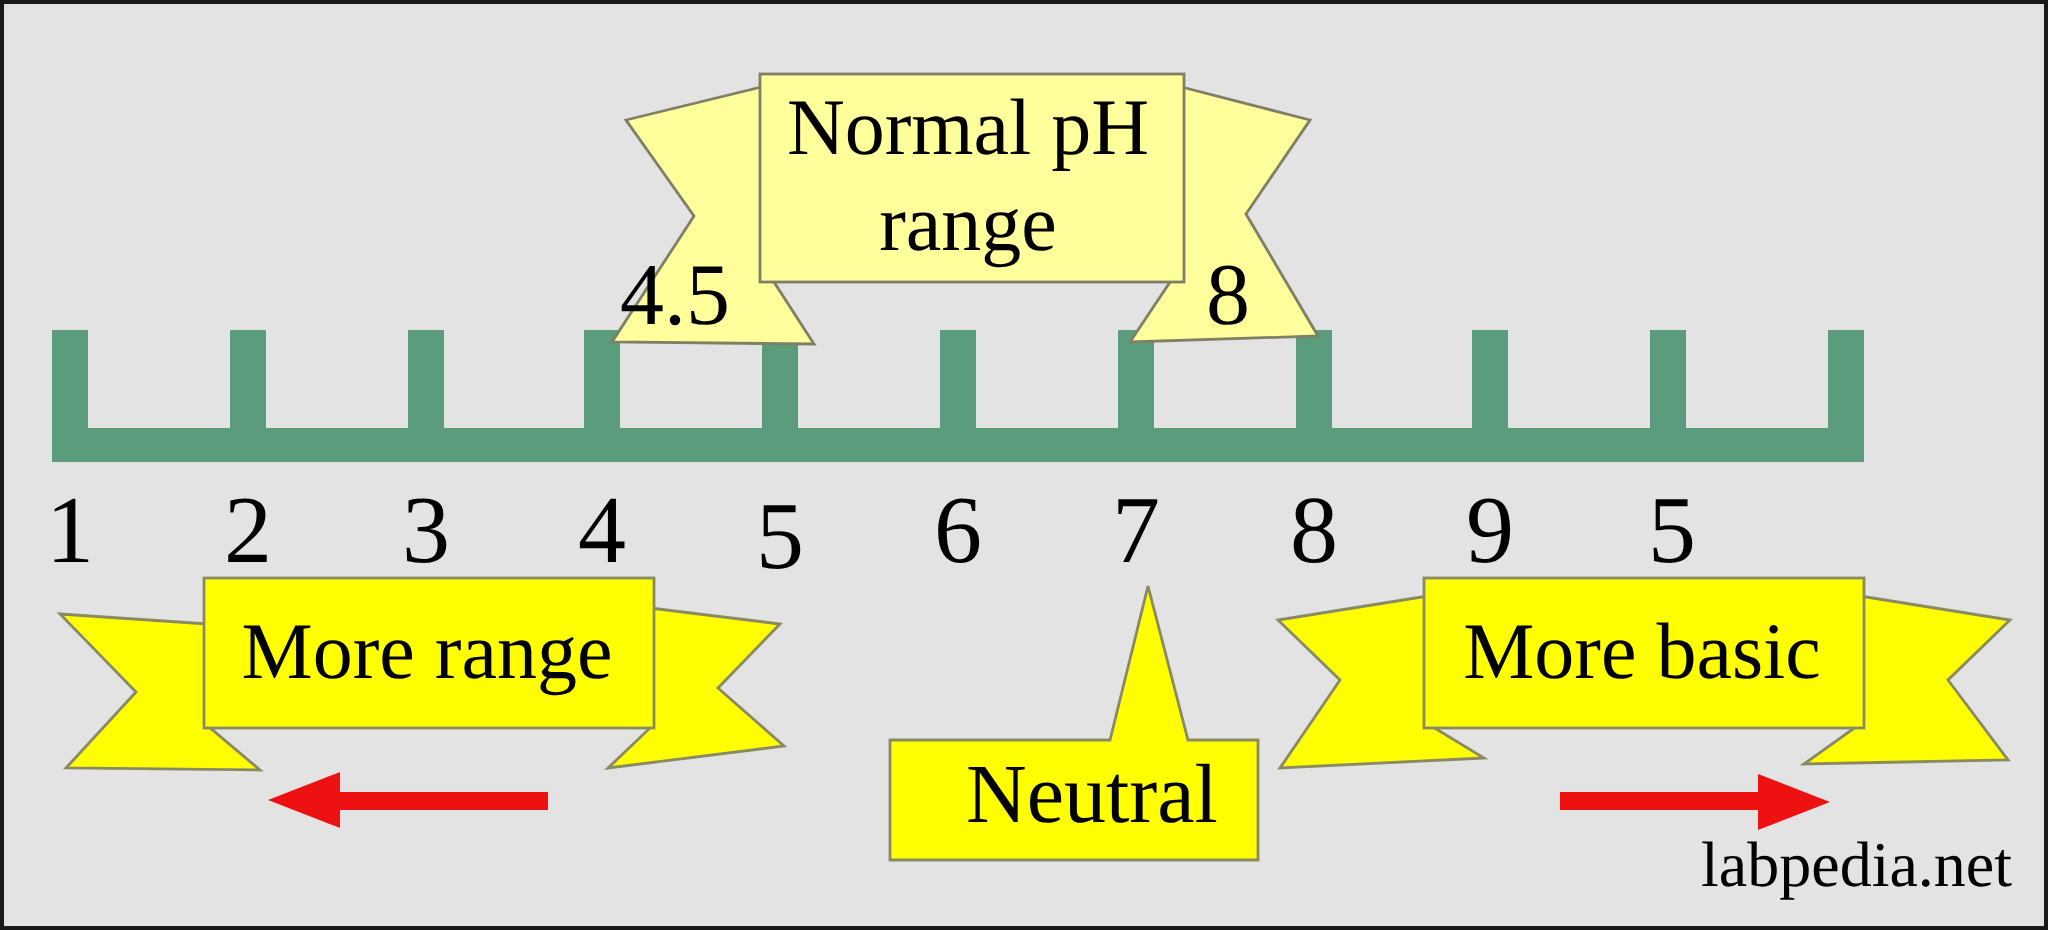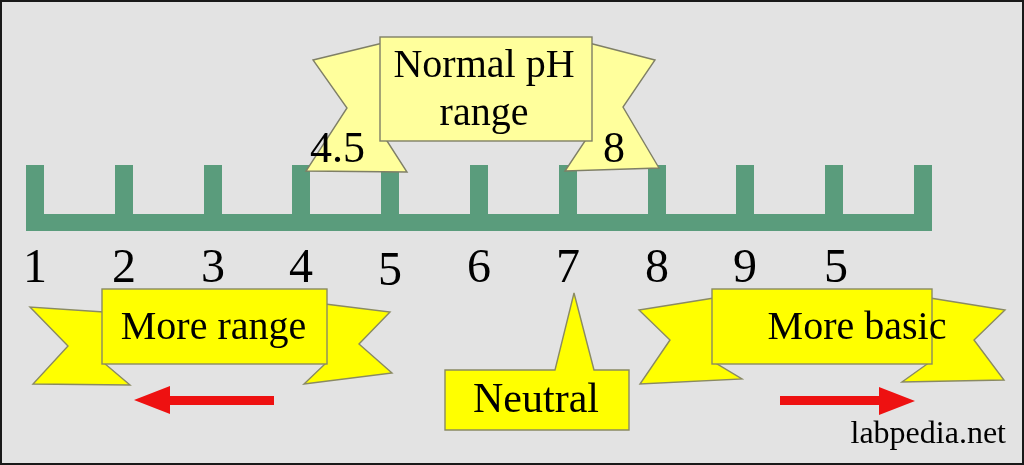--- a/index.html
+++ b/index.html
@@ -14,22 +14,22 @@
     color: var(--text, #000);
   }
   #shapes { position:absolute; left:0; top:0; width:1020px; height:461px; }
   .txt { position:absolute; color:var(--text,#000); }
   .center { display:flex; align-items:center; justify-content:center; text-align:center; }
   .banner-title { left:376px; top:33px; width:212px; height:106px; font-size:40px; line-height:48px; }
   .bound-lo { left:308px; top:124px; width:84px; font-size:44px; line-height:44px; text-align:left; }
   .bound-hi { left:588px; top:124px; width:48px; font-size:44px; line-height:44px; text-align:center; }
   .num { position:absolute; top:240px; transform:translateX(-50%); font-size:48px; line-height:48px; }
   .acidic-label { left:98px;  top:285px; width:227px; height:77px; font-size:40px; }
-  .basic-label  { left:744px; top:285px; width:222px; height:77px; font-size:40px; }
-  .neutral-label{ left:441px; top:366px; width:186px; height:60px; font-size:42px; }
+  .basic-label  { left:708px; top:285px; width:222px; height:77px; font-size:40px; }
+  .neutral-label{ left:451px; top:366px; width:186px; height:60px; font-size:42px; }
   .watermark { right:16px; top:410px; font-size:32px; line-height:40px; }
   .ribbon-pale   { fill:var(--range-yellow,#ffff9c); stroke:#7f7f66; stroke-width:1.4; }
   .ribbon-bright { fill:var(--banner-yellow,#ffff00); stroke:#8a8a62; stroke-width:1.4; }
   .green { fill:var(--scale-green,#5a9c7c); }
   .red   { fill:var(--arrow-red,#ee1111); }
 </style>
 </head>
 <body>
 
 <div id="canvas">

